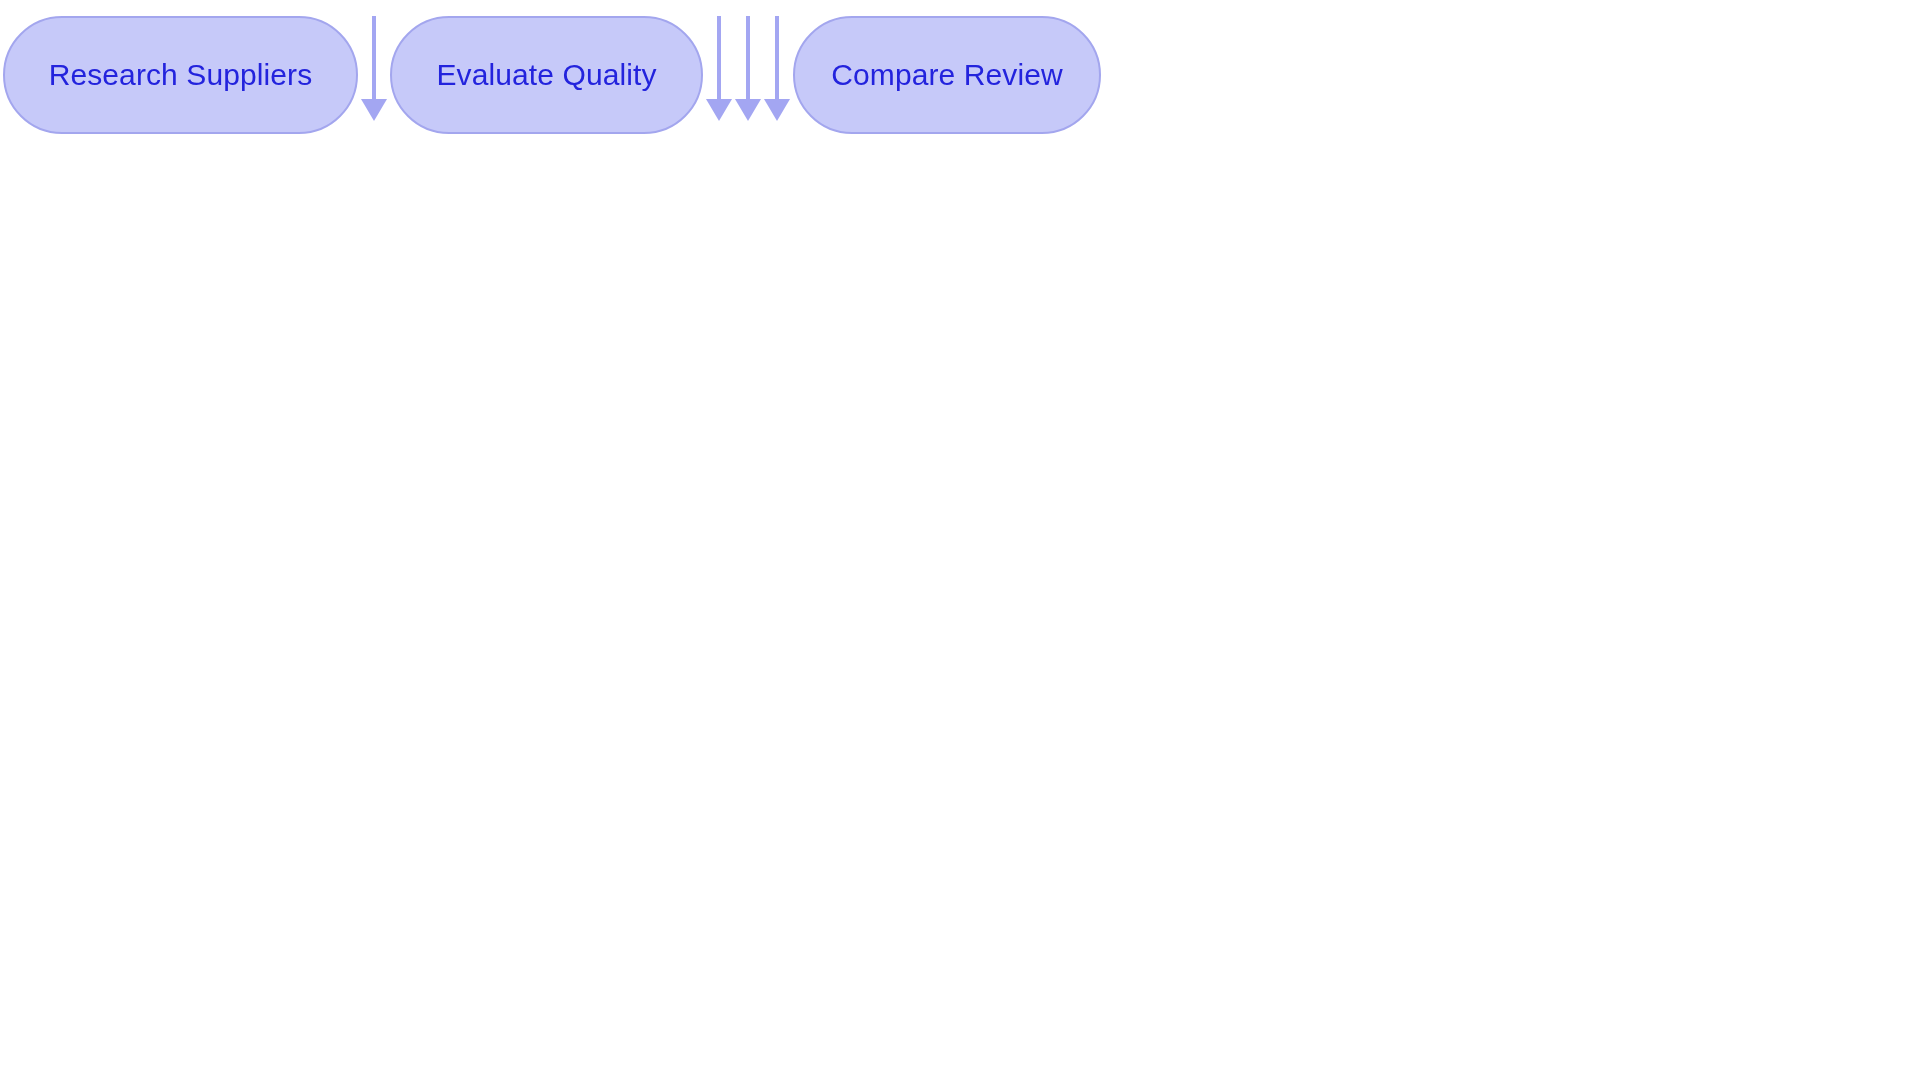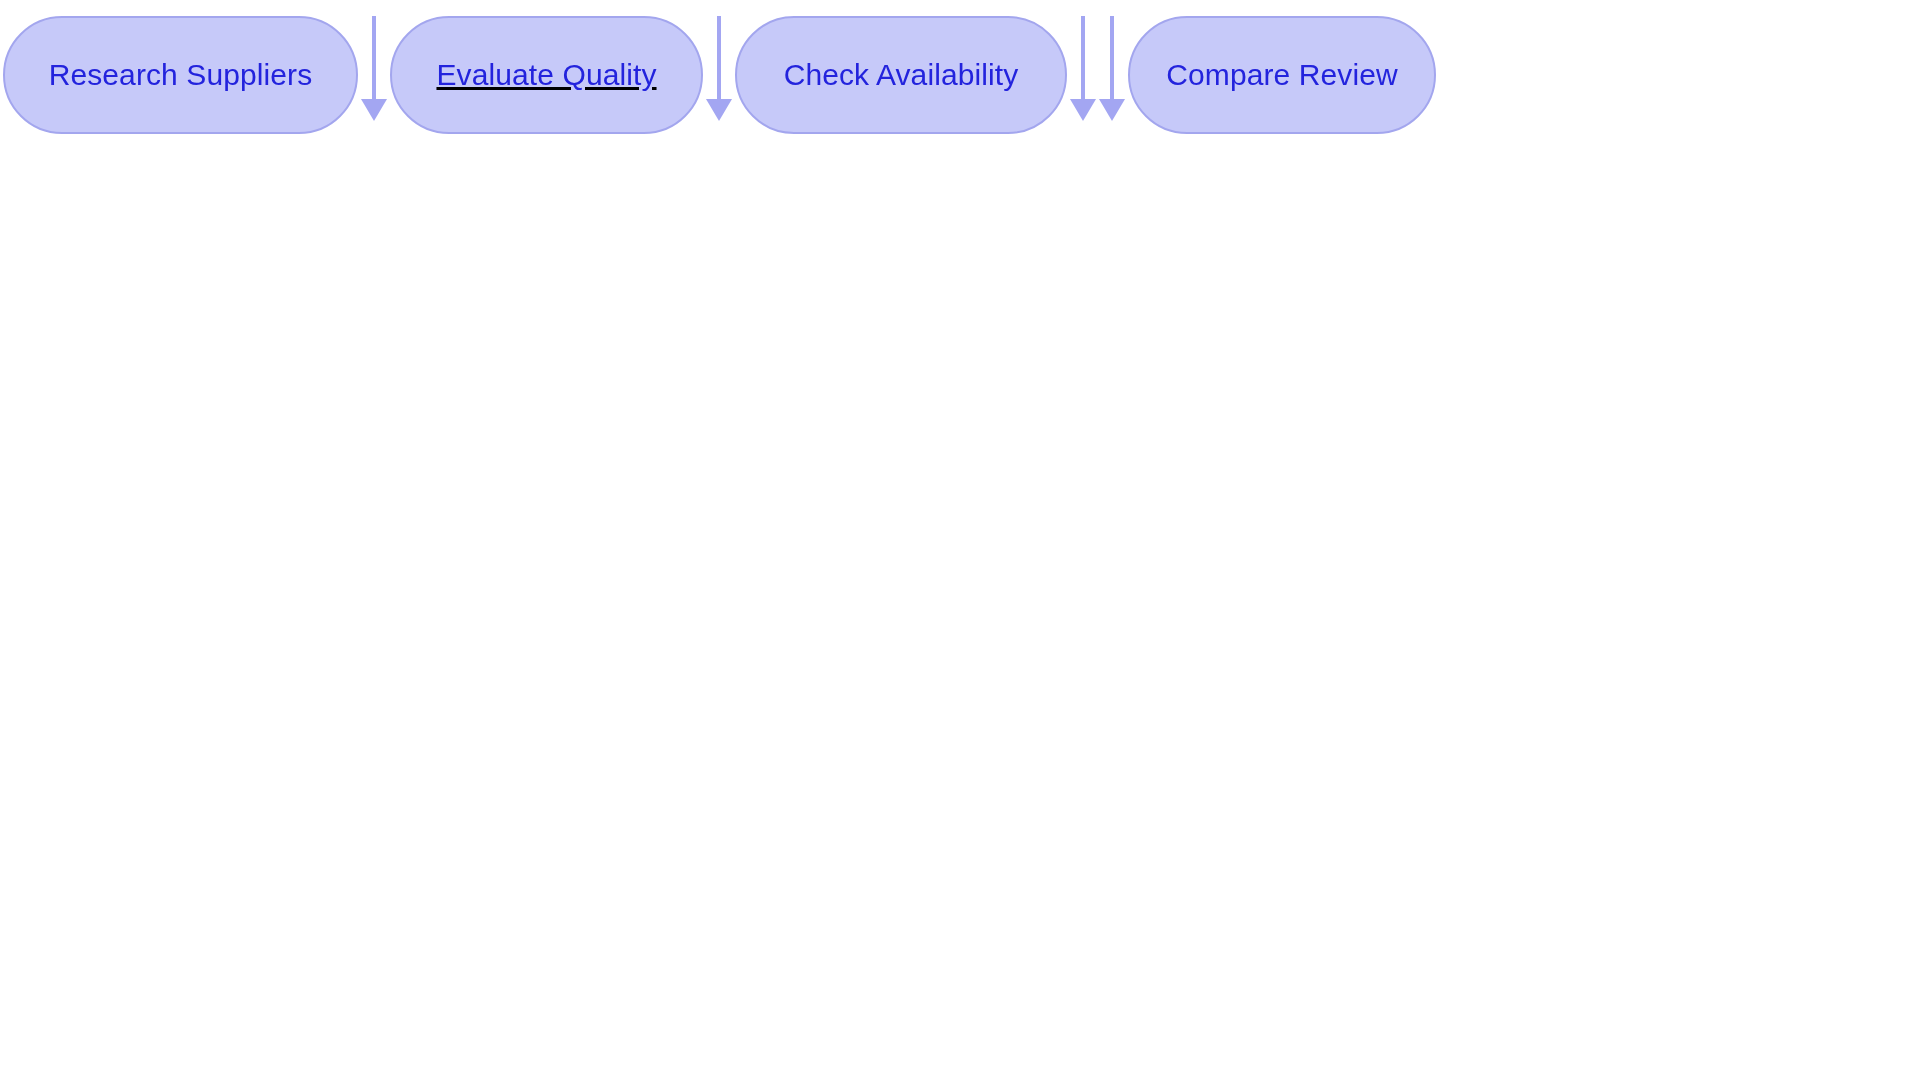--- a/index.html
+++ b/index.html
@@ -51,21 +51,21 @@
     font-size: 30px;
     line-height: 1;
     color: #2323dd;
     letter-spacing: 0.1px;
     white-space: nowrap;
     font-weight: 400;
   }
 
   
   .node-w1 { width: 355px; }
-  .node-w2 { width: 313px; text-decoration: underline; }
+  .node-w2 { width: 313px; }
   .node-w3 { width: 332px; }
   .node-w4 { width: 298px; }
   .node-w5 { width: 308px; }
 
   .connector {
     width: 26px;
     height: 105px;
     position: relative;
     margin-left: 3px;
   }
@@ -111,23 +111,20 @@
 
     <div class="node node-w2">
       <span class="node-label">Evaluate Quality</span>
     </div>
 
     <div class="connector">
       <div class="edge-line"></div>
       <div class="edge-arrowhead"></div>
     </div>
 
-    <div class="node node-w3">
-      <span class="node-label">Check Availability</span>
-    </div>
 
     <div class="connector">
       <div class="edge-line"></div>
       <div class="edge-arrowhead"></div>
     </div>
 
 
     <div class="connector">
       <div class="edge-line"></div>
       <div class="edge-arrowhead"></div>

